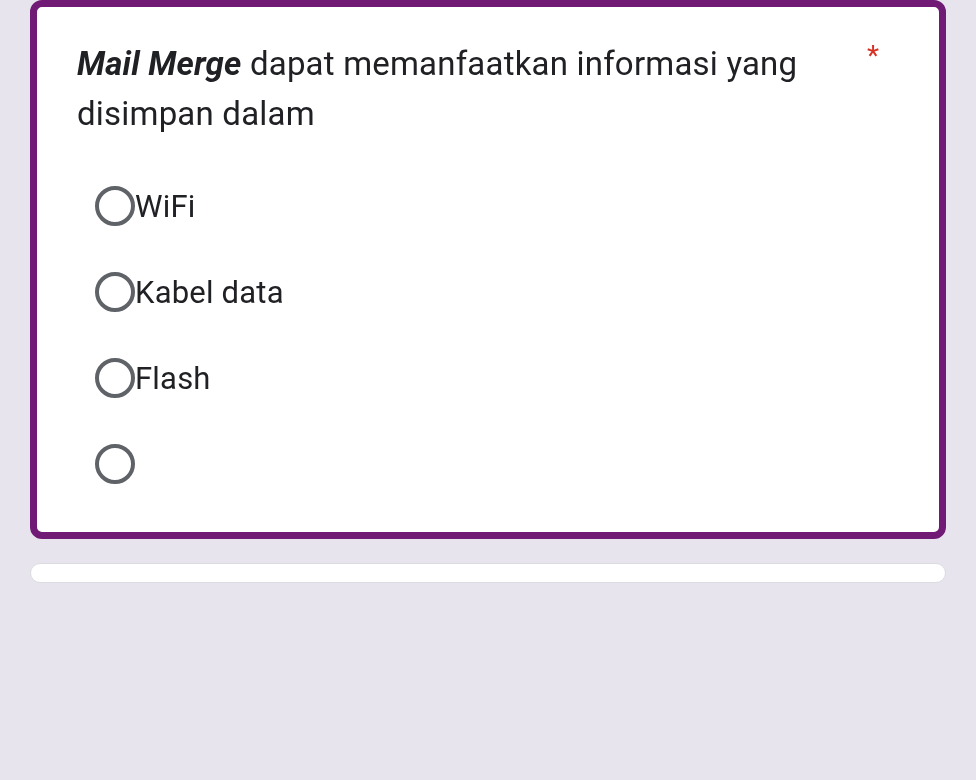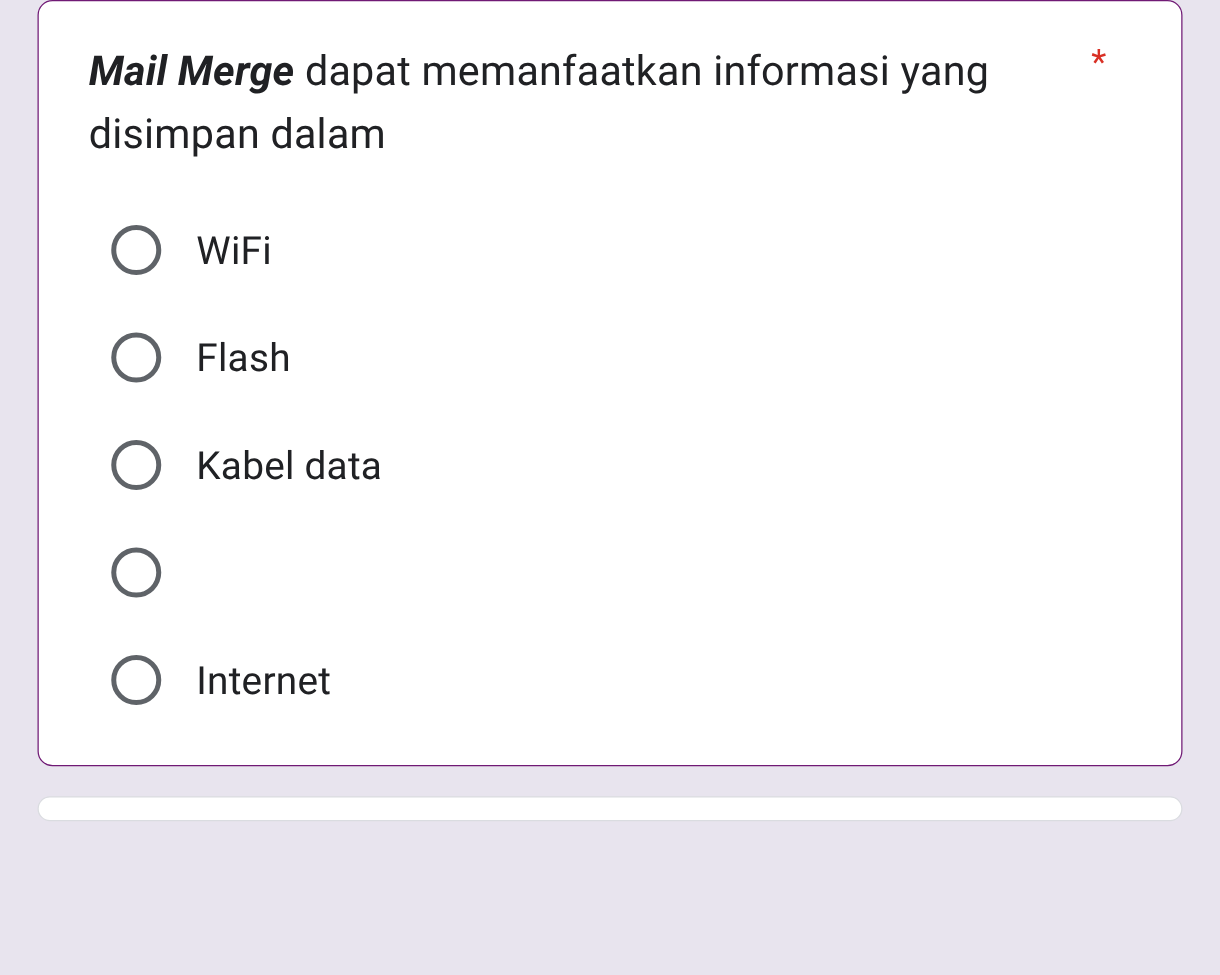--- a/index.html
+++ b/index.html
@@ -12,21 +12,21 @@
       background-color: #e8e4ee;
       width: 976px;
       height: 780px;
       padding: 0 30px;
     }
     .question-card {
       background-color: #ffffff;
       border-radius: 12px;
       padding: 32px 40px 48px 40px;
       margin-bottom: 24px;
-      border: 1px solid #701a75;
+      border: 7px solid #701a75;
     }
     .question-header {
       display: flex;
       justify-content: space-between;
       align-items: flex-start;
       margin-bottom: 48px;
     }
     .question-title {
       font-size: 33px;
       color: #202124;
@@ -47,21 +47,20 @@
     }
     .options-list {
       display: flex;
       flex-direction: column;
       gap: 46px;
       padding-left: 18px;
     }
     .option-item {
       display: flex;
       align-items: center;
-      gap: 28px;
       cursor: pointer;
       text-align: center;
     }
     .radio-circle {
       width: 40px;
       height: 40px;
       border-radius: 50%;
       border: 4px solid #5f6368;
       flex-shrink: 0;
     }
@@ -88,29 +87,25 @@
     </div>
     <div class="required-asterisk">*</div>
   </div>
   <div class="options-list">
     <div class="option-item">
       <div class="radio-circle"></div>
       <div class="option-label">WiFi</div>
     </div>
     <div class="option-item">
       <div class="radio-circle"></div>
+      <div class="option-label">Kabel data</div>
+    </div>
+    <div class="option-item">
+      <div class="radio-circle"></div>
       <div class="option-label">Flash</div>
     </div>
     <div class="option-item">
       <div class="radio-circle"></div>
-      <div class="option-label">Kabel data</div>
-    </div>
-    <div class="option-item">
-      <div class="radio-circle"></div>
-    </div>
-    <div class="option-item">
-      <div class="radio-circle"></div>
-      <div class="option-label">Internet</div>
     </div>
   </div>
 </div>
 
 <div class="next-card"></div>
 
 </body></html>

